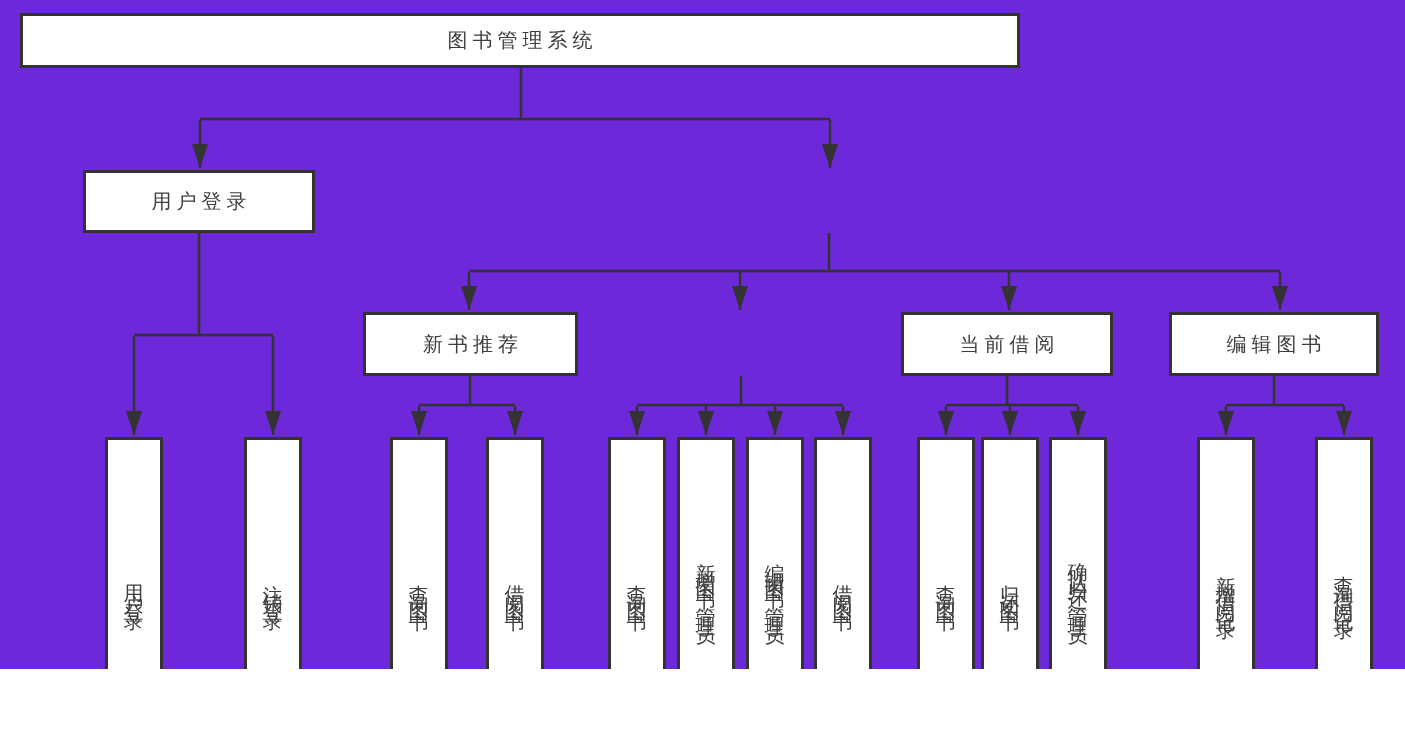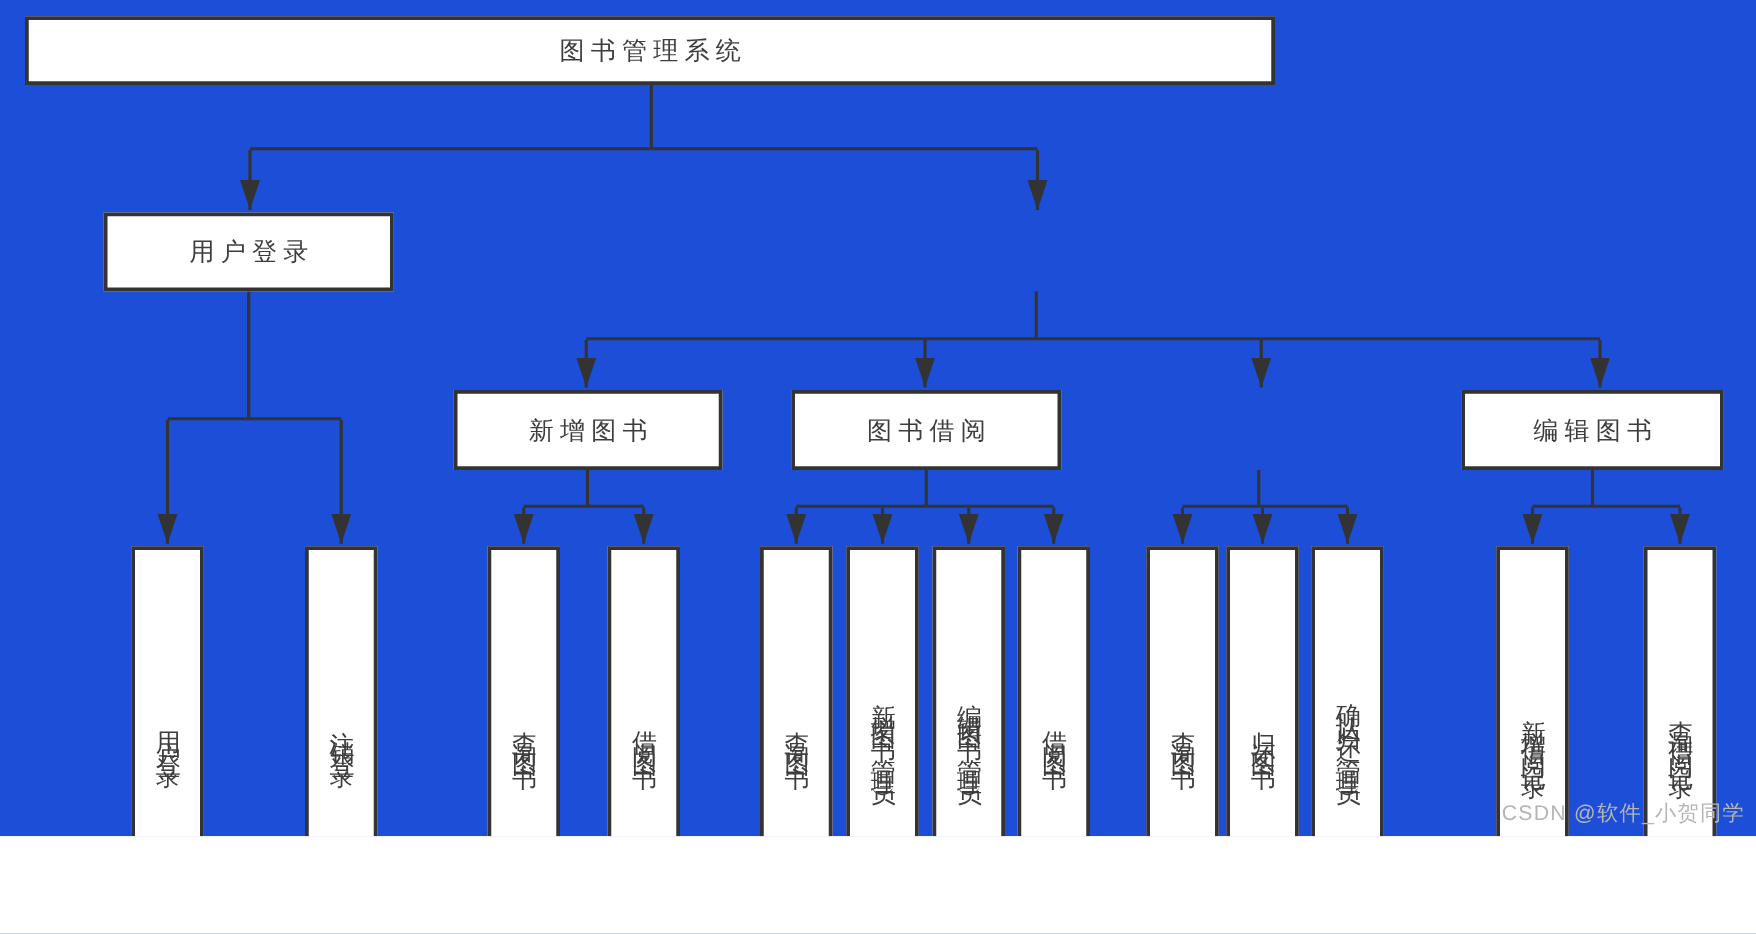--- a/index.html
+++ b/index.html
@@ -3,21 +3,21 @@
 <meta charset="utf-8">
 <style>
   * { margin: 0; padding: 0; box-sizing: border-box; }
   html, body { background: #ffffff; }
   body { font-family: "Liberation Sans", "DejaVu Sans", sans-serif; }
 
   .stage {
     position: relative;
     width: 1405px;
     height: 669px;
-    background: #1d4ed8;
+    background: #6d28d9;
     overflow: hidden;
   }
 
   .connectors {
     position: absolute;
     left: 0; top: 0;
     width: 1405px; height: 747px;
     pointer-events: none;
   }
 
@@ -109,24 +109,24 @@
 
   <div class="node h" style="left:20px;top:13px;width:1000px;height:55px">
     <span>图书管理系统</span>
   </div>
 
   <div class="node h" style="left:83px;top:170px;width:232px;height:63px">
     <span>用户登录</span>
   </div>
 
   <div class="node h" style="left:363px;top:312px;width:215px;height:64px">
-    <span>新增图书</span>
+    <span>新书推荐</span>
   </div>
-  <div class="node h" style="left:633px;top:312px;width:216px;height:64px">
-    <span>图书借阅</span>
+  <div class="node h" style="left:901px;top:312px;width:212px;height:64px">
+    <span>当前借阅</span>
   </div>
   <div class="node h" style="left:1169px;top:312px;width:210px;height:64px">
     <span>编辑图书</span>
   </div>
 
   <div class="node v" style="left:105px;top:437px;width:58px;height:300px">
     <span>用户登录</span>
   </div>
   <div class="node v" style="left:244px;top:437px;width:58px;height:300px">
     <span>注销登录</span>
@@ -162,15 +162,14 @@
     <span>确认归还（管理员）</span>
   </div>
 
   <div class="node v" style="left:1197px;top:437px;width:58px;height:300px">
     <span>新增借阅记录</span>
   </div>
   <div class="node v" style="left:1315px;top:437px;width:58px;height:300px">
     <span>查询借阅记录</span>
   </div>
 
-  <div class="watermark">CSDN @软件_小贺同学</div>
 
 </div>
 
 </body></html>

